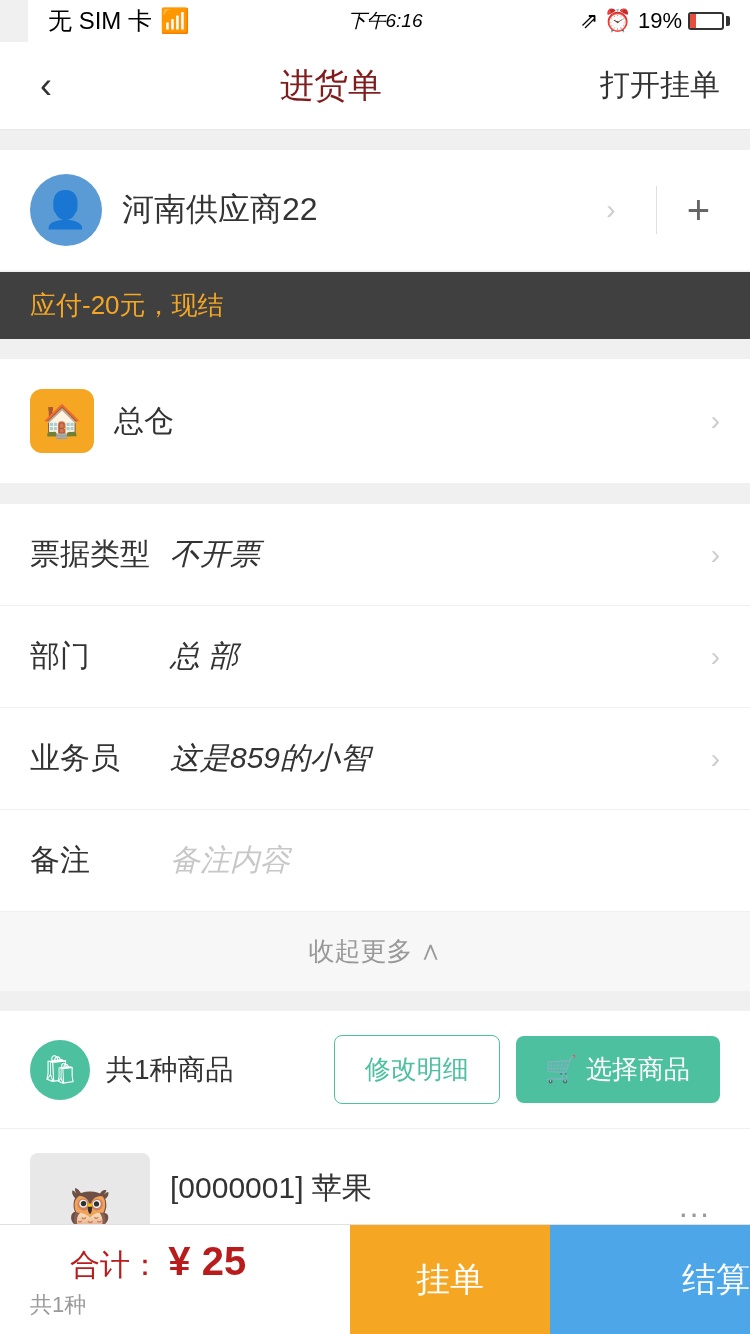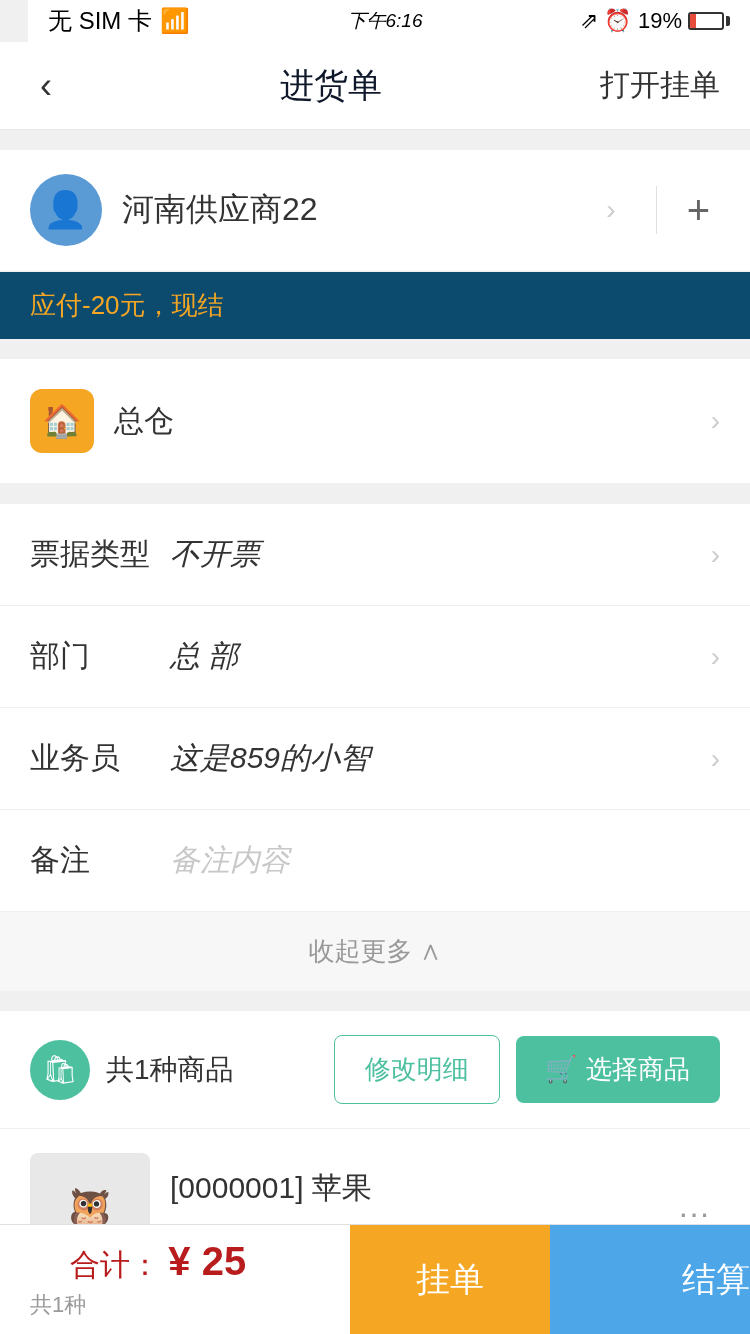--- a/index.html
+++ b/index.html
@@ -41,21 +41,21 @@
     }
     .nav-back {
       font-size: 36px;
       color: #333;
       cursor: pointer;
       padding: 10px;
     }
     .nav-title {
       font-size: 34px;
       font-weight: 500;
-      color: #0f172a;
+      color: #7f1d1d;
     }
     .nav-action {
       font-size: 30px;
       color: #333;
       cursor: pointer;
     }
 
     
     .content {
       background: #f0f0f0;
@@ -113,21 +113,21 @@
     }
     .divider-vertical {
       width: 1px;
       height: 48px;
       background: #e0e0e0;
       margin: 0 20px 0 10px;
     }
 
     
     .notice-bar {
-      background: #0c4a6e;
+      background: #404040;
       padding: 16px 30px;
       font-size: 26px;
       color: #f5a623;
       border-top: 1px solid #f0f0f0;
     }
 
     
     .row-item {
       display: flex;
       align-items: center;

